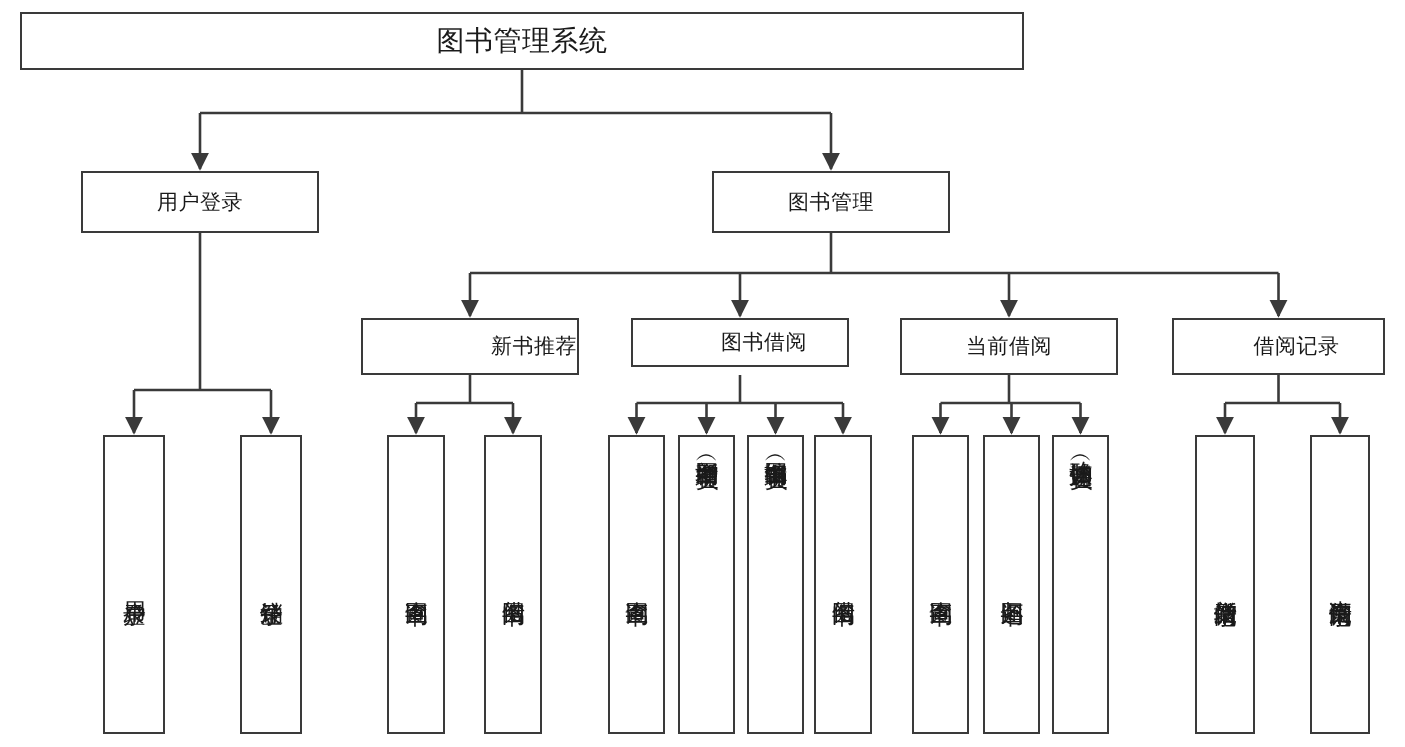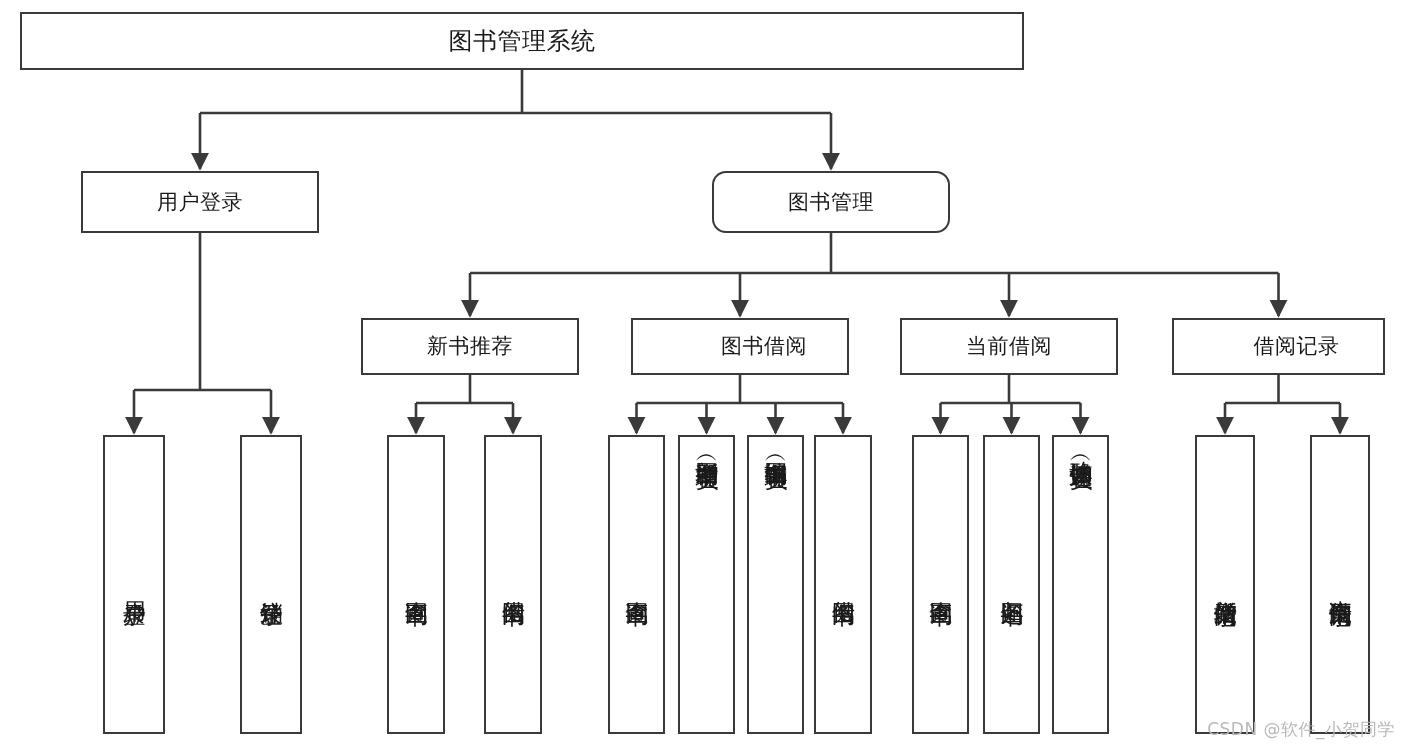--- a/index.html
+++ b/index.html
@@ -40,21 +40,21 @@
     text-align: center;
     line-height: 1.0;
     white-space: nowrap;
   }
   
   .node.h .label {
     font-size: 21px;
     letter-spacing: 0.5px;
   }
   .node.root .label {
-    font-size: 24px;
+    font-size: 28px;
   }
   
   .node.v {
     align-items: flex-start;
     justify-content: center;
     padding-top: 6px;
   }
   .node.v .label {
     writing-mode: vertical-rl;
     text-orientation: upright;
@@ -126,27 +126,27 @@
       </g>
   </svg>
 
   <div id="nodes-layer">
       <div class="node h root" style="left: 20px; top: 12px; width: 1004px; height: 58px;">
         <span class="label">图书管理系统</span>
       </div>
       <div class="node h" style="left: 81px; top: 171px; width: 238px; height: 62px;">
         <span class="label">用户登录</span>
       </div>
-      <div class="node h" style="left: 712px; top: 171px; width: 238px; height: 62px; border-radius: 14px;">
+      <div class="node h" style="left: 712px; top: 171px; width: 238px; height: 62px;">
         <span class="label">图书管理</span>
       </div>
-      <div class="node h" style="left: 361px; top: 318px; width: 218px; height: 57px;">
+      <div class="node h" style="left: 361px; top: 318px; width: 218px; height: 57px; justify-content: flex-end;">
         <span class="label">新书推荐</span>
       </div>
-      <div class="node h" style="left: 631px; top: 318px; width: 218px; height: 57px; padding-left: 48px;">
+      <div class="node h" style="left: 631px; top: 318px; width: 218px; height: 49px; padding-left: 48px;">
         <span class="label">图书借阅</span>
       </div>
       <div class="node h" style="left: 900px; top: 318px; width: 218px; height: 57px; align-items: center;">
         <span class="label">当前借阅</span>
       </div>
       <div class="node h" style="left: 1172px; top: 318px; width: 213px; height: 57px; padding-left: 36px;">
         <span class="label">借阅记录</span>
       </div>
       <div class="node v centered" style="left: 103px; top: 435px; width: 62px; height: 299px;">
         <span class="label">用户登录</span>
@@ -182,14 +182,13 @@
         <span class="label">确认归还（管理员）</span>
       </div>
       <div class="node v centered" style="left: 1195px; top: 435px; width: 60px; height: 299px;">
         <span class="label">新增借阅记录</span>
       </div>
       <div class="node v centered" style="left: 1310px; top: 435px; width: 60px; height: 299px;">
         <span class="label">查询借阅记录</span>
       </div>
     </div>
 
-  <div class="watermark">CSDN @软件_小贺同学</div>
 </div>
 
 </body></html>

